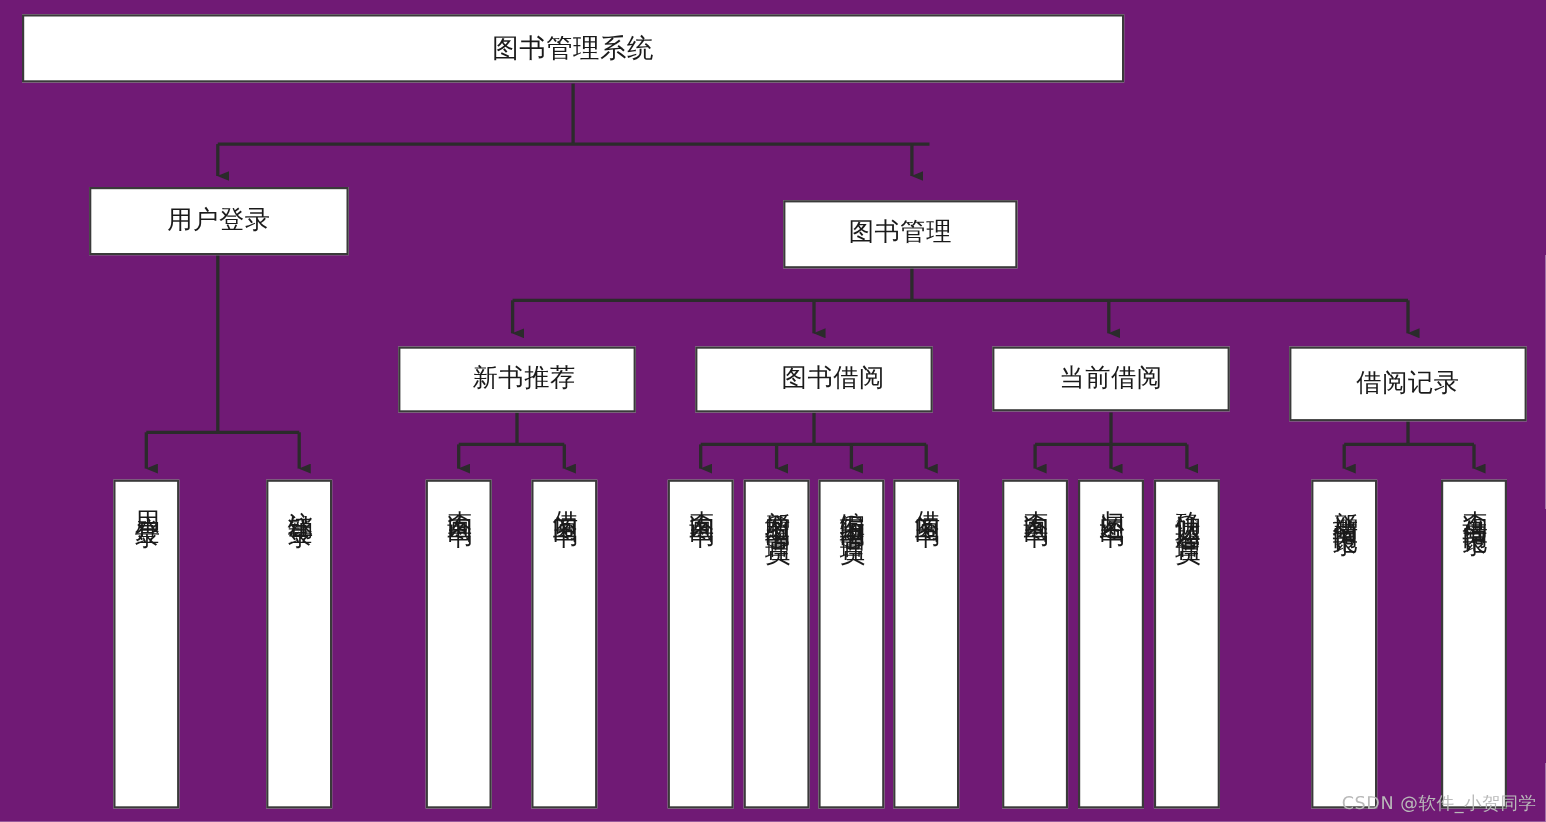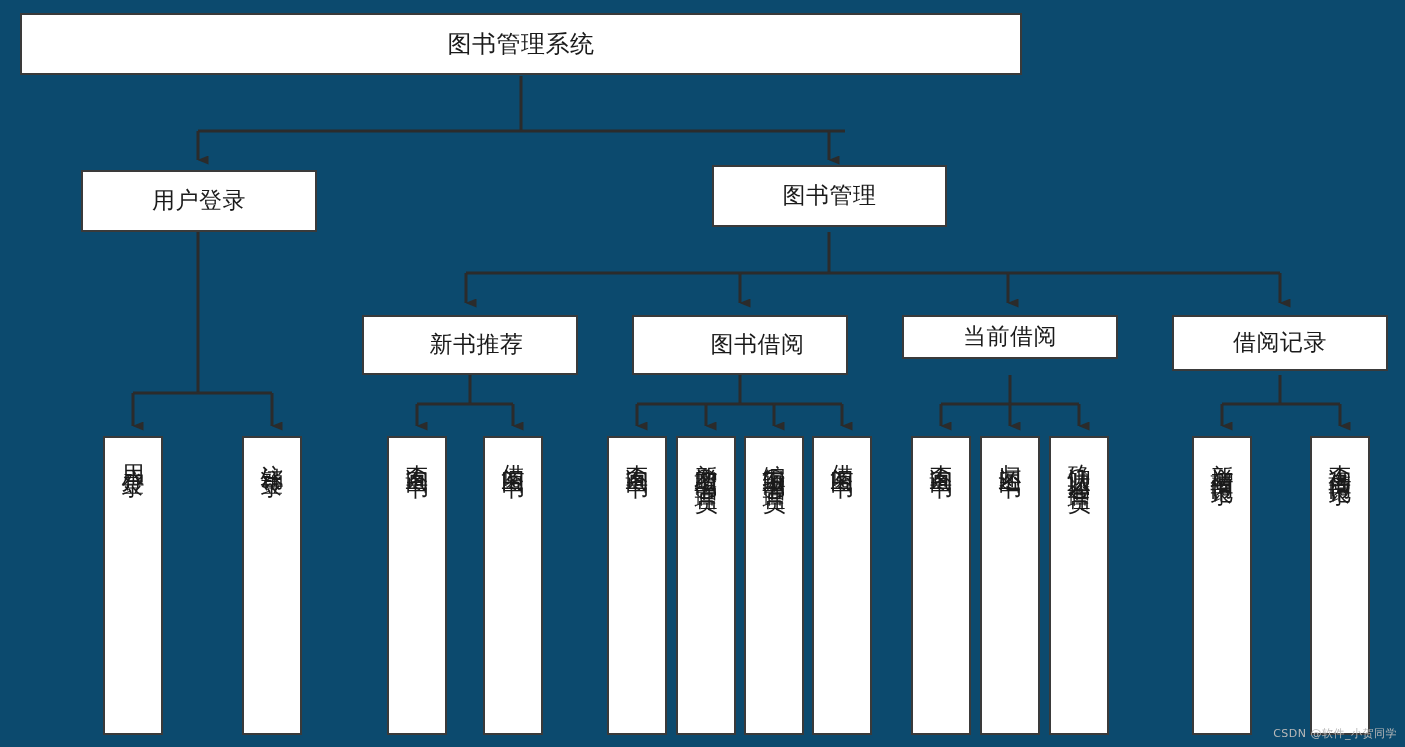--- a/index.html
+++ b/index.html
@@ -10,21 +10,21 @@
   body {
     width: 1405px;
     height: 747px;
     font-family: "DejaVu Sans", "Liberation Sans", sans-serif;
     overflow: hidden;
   }
   #diagram-root {
     position: relative;
     width: 1405px;
     height: 747px;
-    background: #0c4a6e;
+    background: #701a75;
   }
   svg.connectors {
     position: absolute;
     left: 0;
     top: 0;
     width: 1405px;
     height: 747px;
   }
   .node {
     position: absolute;
@@ -58,21 +58,21 @@
     line-height: 1;
     white-space: pre;
   }
   #root-node .node-label {
     font-size: 24px;
   }
   #watermark {
     position: absolute;
     right: 8px;
     bottom: 6px;
-    font-size: 11px;
+    font-size: 16px;
     color: #b9b9b9;
     letter-spacing: 0.5px;
     pointer-events: none;
     white-space: pre;
   }
 </style>
 </head>
 <body>
 
 <div id="diagram-root">
@@ -127,34 +127,34 @@
     </g>
   </svg>
 
   <div class="node horizontal" id="root-node" style="left:20px; top:13px; width:1002px; height:62px;">
     <span class="node-label">图书管理系统</span>
   </div>
 
   <div class="node horizontal" style="left:81px; top:170px; width:236px; height:62px;">
     <span class="node-label">用户登录</span>
   </div>
-  <div class="node horizontal" style="left:712px; top:165px; width:235px; height:62px;">
+  <div class="node horizontal" style="left:712px; top:182px; width:213px; height:62px;font-family:Liberation Mono, monospace;">
     <span class="node-label">图书管理</span>
   </div>
 
   <div class="node horizontal" style="left:362px; top:315px; width:216px; height:60px;padding-left:13px;">
     <span class="node-label">新书推荐</span>
   </div>
   <div class="node horizontal" style="left:632px; top:315px; width:216px; height:60px;padding-left:35px;">
     <span class="node-label">图书借阅</span>
   </div>
-  <div class="node horizontal" style="left:902px; top:315px; width:216px; height:44px;">
+  <div class="node horizontal" style="left:902px; top:315px; width:216px; height:59px;">
     <span class="node-label">当前借阅</span>
   </div>
-  <div class="node horizontal" style="left:1172px; top:315px; width:216px; height:56px;">
+  <div class="node horizontal" style="left:1172px; top:315px; width:216px; height:68px;">
     <span class="node-label">借阅记录</span>
   </div>
 
   <div class="node vertical" style="left:103px; top:436px; width:60px; height:299px;">
     <span class="node-label">用户登录</span>
   </div>
   <div class="node vertical" style="left:242px; top:436px; width:60px; height:299px;">
     <span class="node-label">注销登录</span>
   </div>
 

